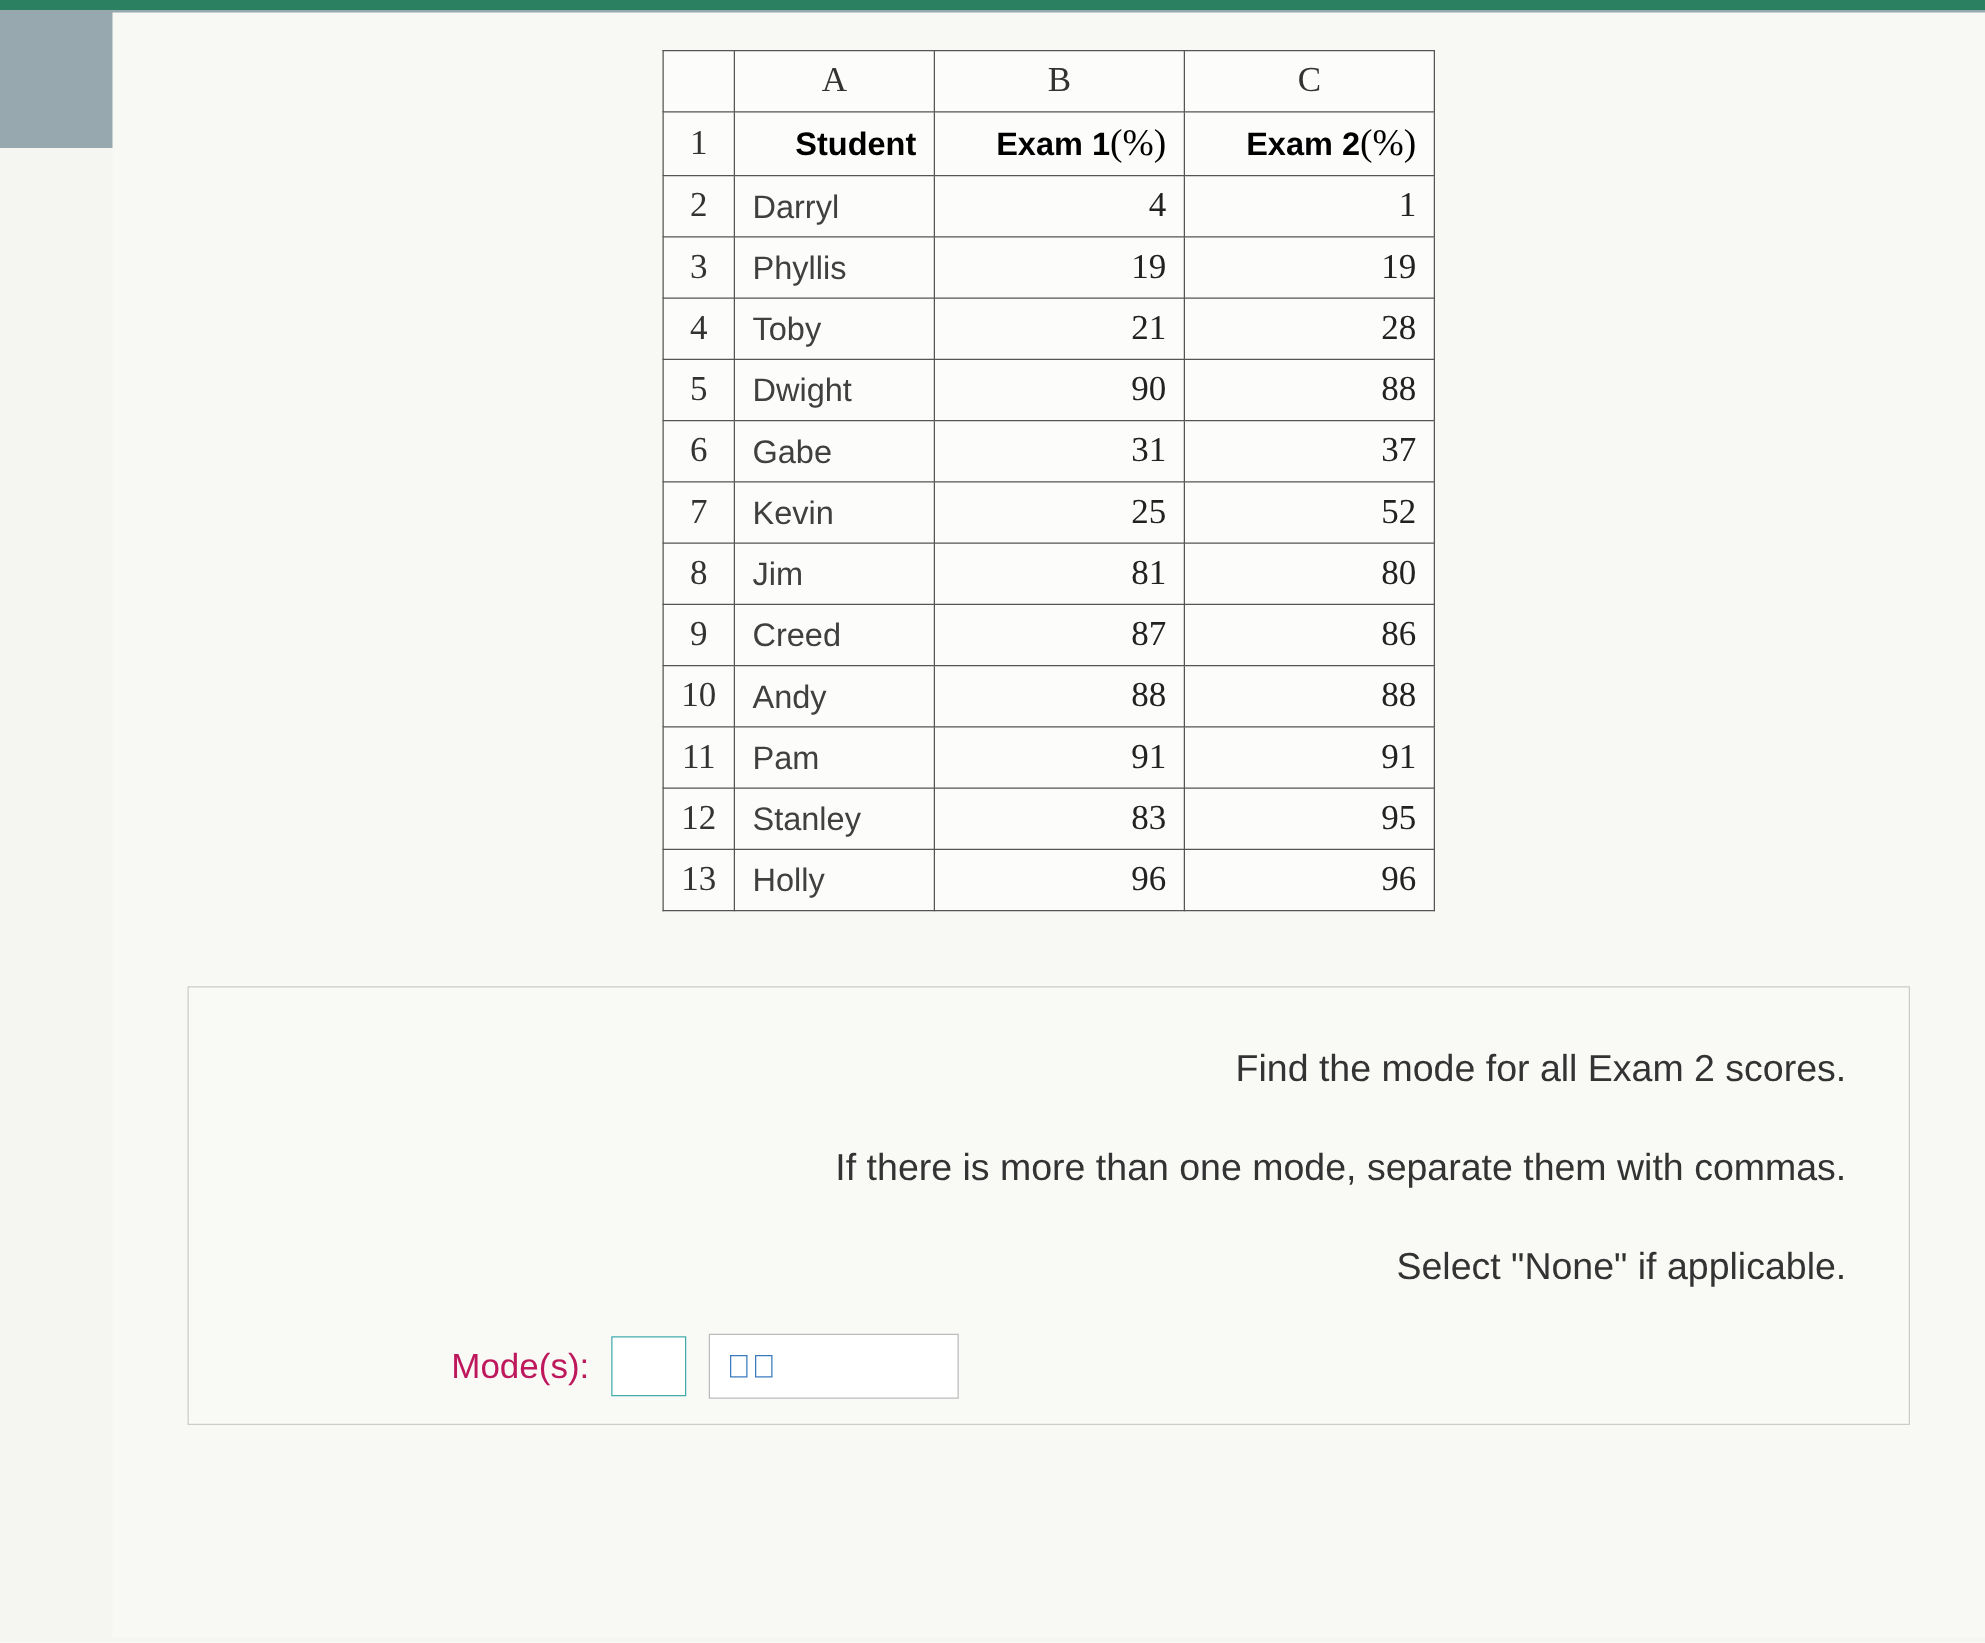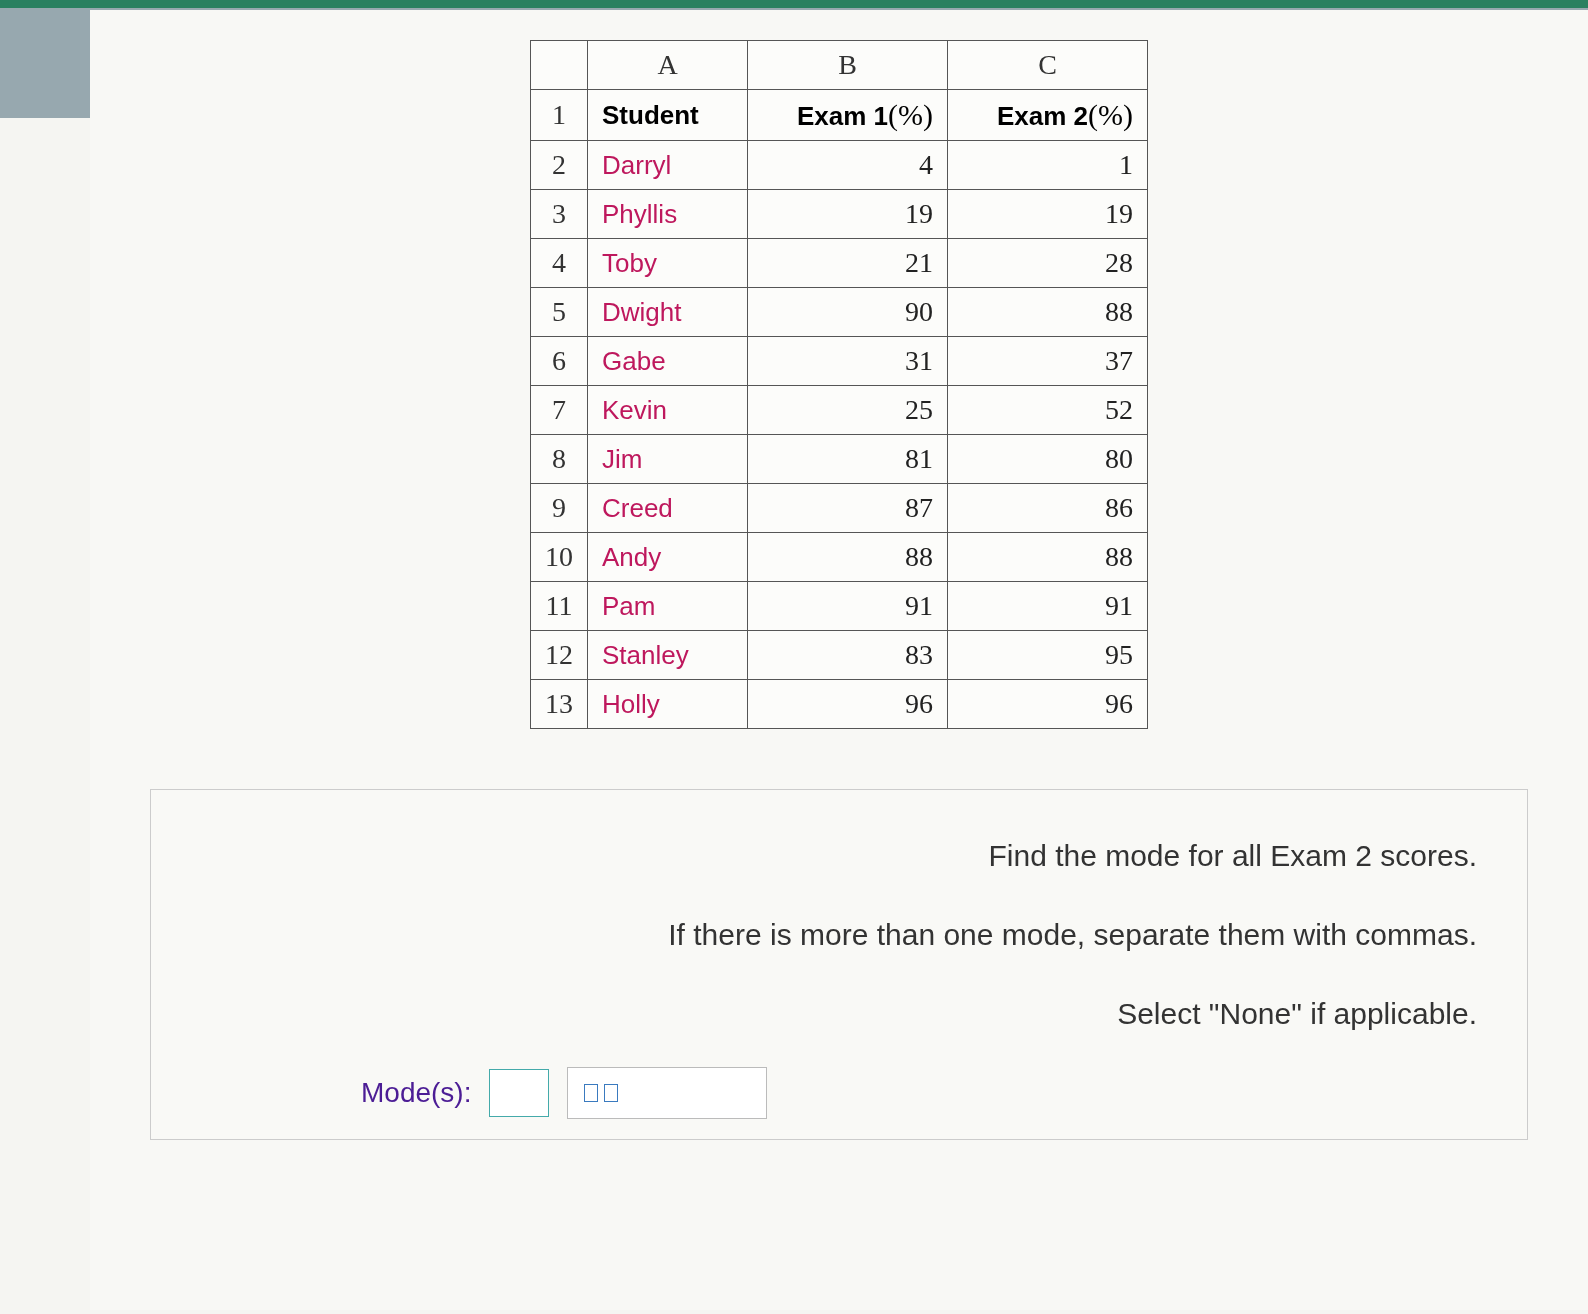--- a/index.html
+++ b/index.html
@@ -55,21 +55,21 @@
     }
     .header-cell {
       font-weight: bold;
       font-family: Verdana, Geneva, sans-serif;
       font-size: 26px;
     }
     .student-col {
       text-align: left;
       width: 160px;
       font-family: Verdana, Geneva, sans-serif;
-      color: #be185d;
+      color: #404040;
       font-size: 26px;
     }
     .val-col {
       width: 200px;
       font-family: "Times New Roman", serif;
       font-size: 28px;
       color: #222;
     }
     .pct-paren {
       font-family: "Times New Roman", serif;
@@ -91,21 +91,21 @@
     }
     .answer-row {
       display: flex;
       align-items: center;
       gap: 18px;
       margin-top: 18px;
       padding-left: 160px;
     }
     .answer-label {
       font-size: 28px;
-      color: #4c1d95;
+      color: #be185d;
     }
     .answer-input {
       width: 60px;
       height: 48px;
       border: 1px solid #4aa;
       background: #fff;
     }
     .extra-button {
       width: 200px;
       height: 52px;
@@ -138,21 +138,21 @@
     <table>
       <tbody>
           <tr>
         <td class="corner-empty"></td>
         <td class="col-letter">A</td>
         <td class="col-letter">B</td>
         <td class="col-letter">C</td>
       </tr>
       <tr>
         <td class="row-num-col">1</td>
-        <td class="header-cell" style="text-align:left;">Student</td>
+        <td class="header-cell" style="text-align:right;">Student</td>
         <td class="header-cell">
           <span>Exam 1</span><span class="pct-paren">(%)</span>
         </td>
         <td class="header-cell">
           <span>Exam 2</span><span class="pct-paren">(%)</span>
         </td>
       </tr>
       </tbody>
         <tbody id="data-rows">
           <tr>

